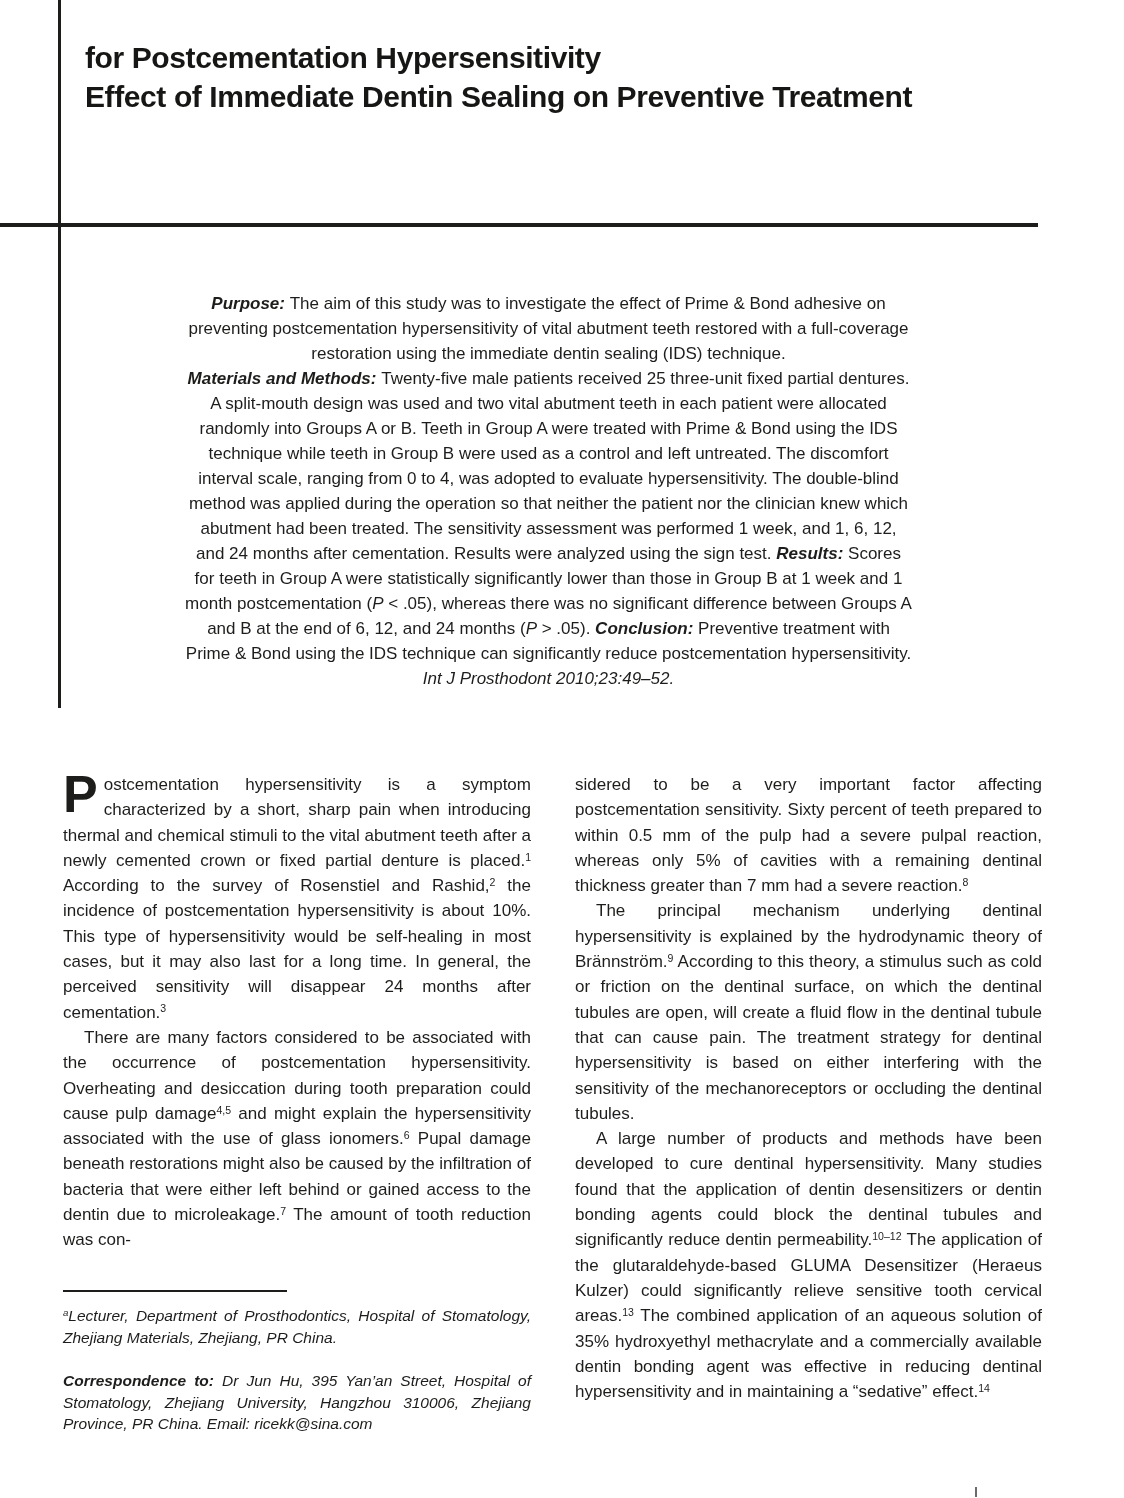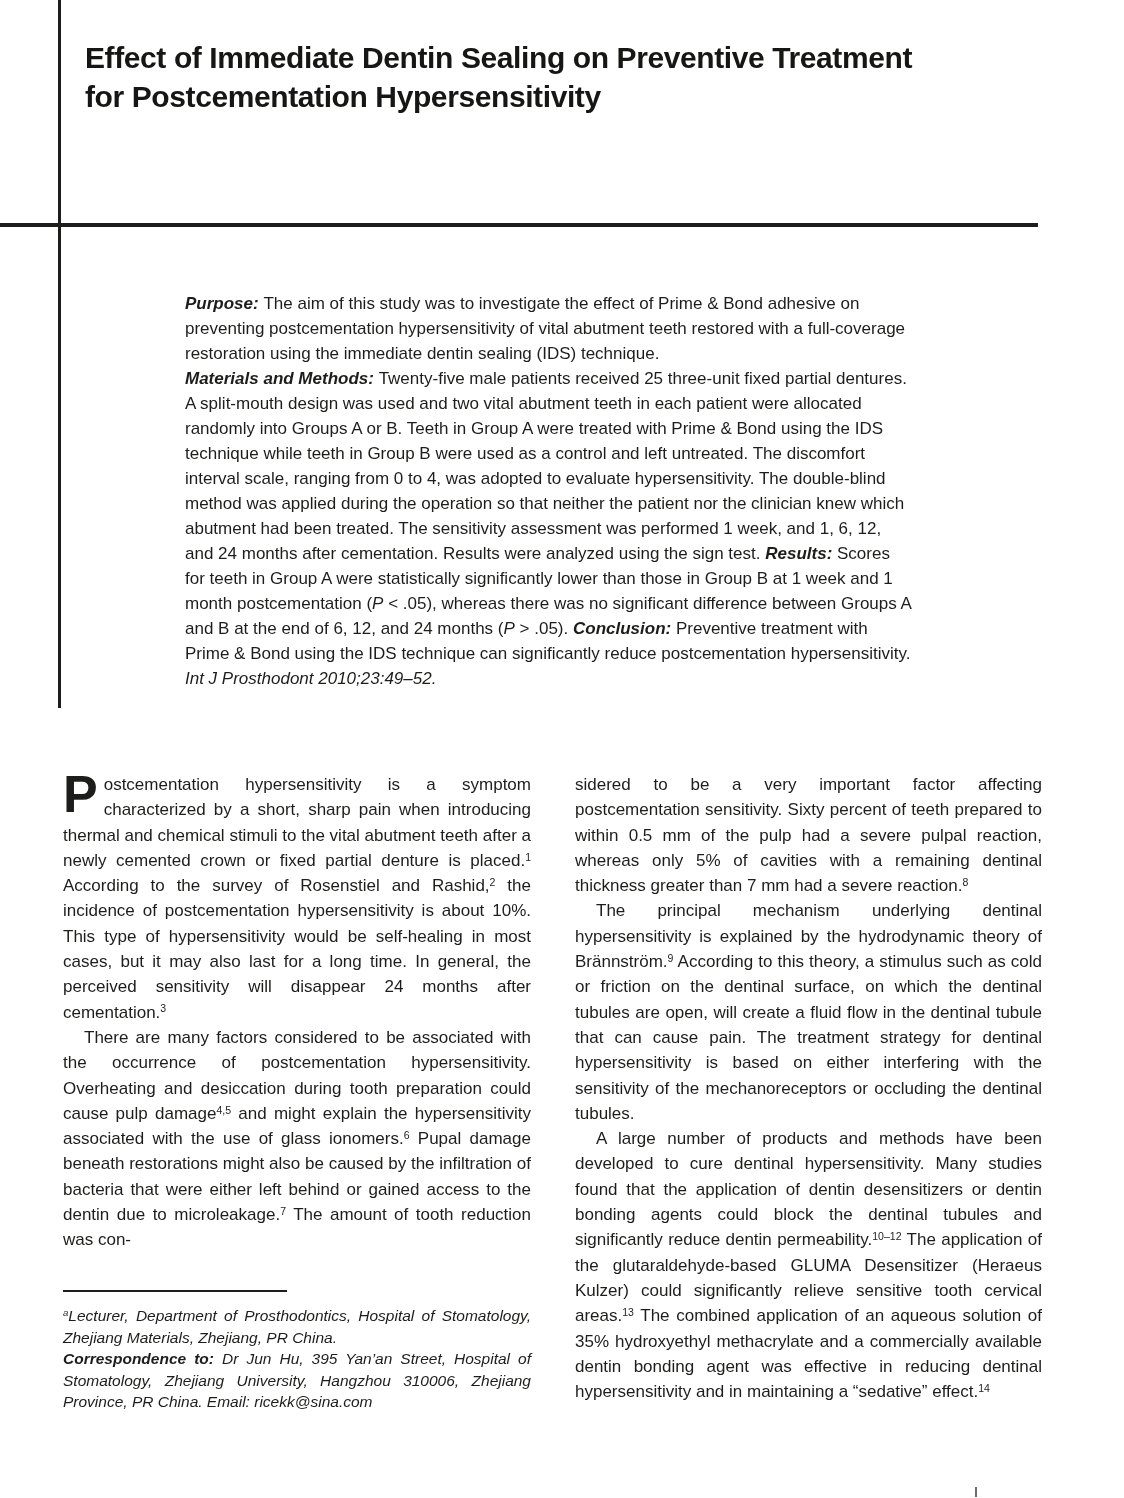--- a/index.html
+++ b/index.html
@@ -40,21 +40,21 @@
     width: 800px;
     font-size: 17.5px;
     line-height: 24px;
   }
   .abstract-block {
     position: absolute;
     left: 185px; top: 291px;
     width: 727px;
     font-size: 17px;
     line-height: 25px;
-    text-align: left;
+    text-align: center;
   }
   .abstract-block p { margin: 0; }
   .columns {
     position: absolute;
     left: 63px; top: 772px;
     width: 979px;
     display: flex;
   }
   .col { font-size: 17px; line-height: 25.3px; }
   .col-left  { width: 468px; margin-right: 44px; }
@@ -68,21 +68,21 @@
     font-size: 15.5px;
     line-height: 21.5px;
     font-style: italic;
   }
   .footnote-rule {
     width: 224px; height: 2px;
     background: #1d1d1b;
     margin-bottom: 13px;
   }
   .footnote-block p { margin: 0; text-align: justify; }
-  .footnote-block p.correspondence { }
+  .footnote-block p.correspondence { margin-top: 22px; }
   .crop-mark {
     position: absolute;
     left: 975px; top: 1487px;
     width: 2px; height: 10px;
     background: #6b6b6b;
   }
   
   .sg-b  { font-weight: 700; }
   .sg-i  { font-style: italic; }
   .sg-bi { font-weight: 700; font-style: italic; }
@@ -104,22 +104,22 @@
 </style>
 </head>
 <body>
 
 <div class="page">
 
   <div class="rule-vertical"></div>
   <div class="rule-horizontal"></div>
 
   <div class="title-block">
+    <div>for Postcementation Hypersensitivity</div>
     <div>Effect of Immediate Dentin Sealing on Preventive Treatment</div>
-    <div>for Postcementation Hypersensitivity</div>
   </div>
 
 
   <div class="abstract-block">
     <p><span class="sg-bi">Purpose: </span><span>The aim of this study was to investigate the effect of Prime &amp; Bond adhesive on preventing postcementation hypersensitivity of vital abutment teeth restored with a full-coverage restoration using the immediate dentin sealing (IDS) technique.</span></p>
     <p><span class="sg-bi">Materials and Methods: </span><span>Twenty-five male patients received 25 three-unit fixed partial dentures. A split-mouth design was used and two vital abutment teeth in each patient were allocated randomly into Groups A or B. Teeth in Group A were treated with Prime &amp; Bond using the IDS technique while teeth in Group B were used as a control and left untreated. The discomfort interval scale, ranging from 0 to 4, was adopted to evaluate hypersensitivity. The double-blind method was applied during the operation so that neither the patient nor the clinician knew which abutment had been treated. The sensitivity assessment was performed 1 week, and 1, 6, 12, and 24 months after cementation. Results were analyzed using the sign test. </span><span class="sg-bi">Results: </span><span>Scores for teeth in Group A were statistically significantly lower than those in Group B at 1 week and 1 month postcementation (</span><span class="sg-i">P</span><span> &lt; .05), whereas there was no significant difference between Groups A and B at the end of 6, 12, and 24 months (</span><span class="sg-i">P</span><span> &gt; .05). </span><span class="sg-bi">Conclusion: </span><span>Preventive treatment with Prime &amp; Bond using the IDS technique can significantly reduce postcementation hypersensitivity. </span><span class="sg-i">Int J Prosthodont 2010;23:49–52.</span></p>
   </div>
 
   <div class="columns">
     <div class="col col-left">

